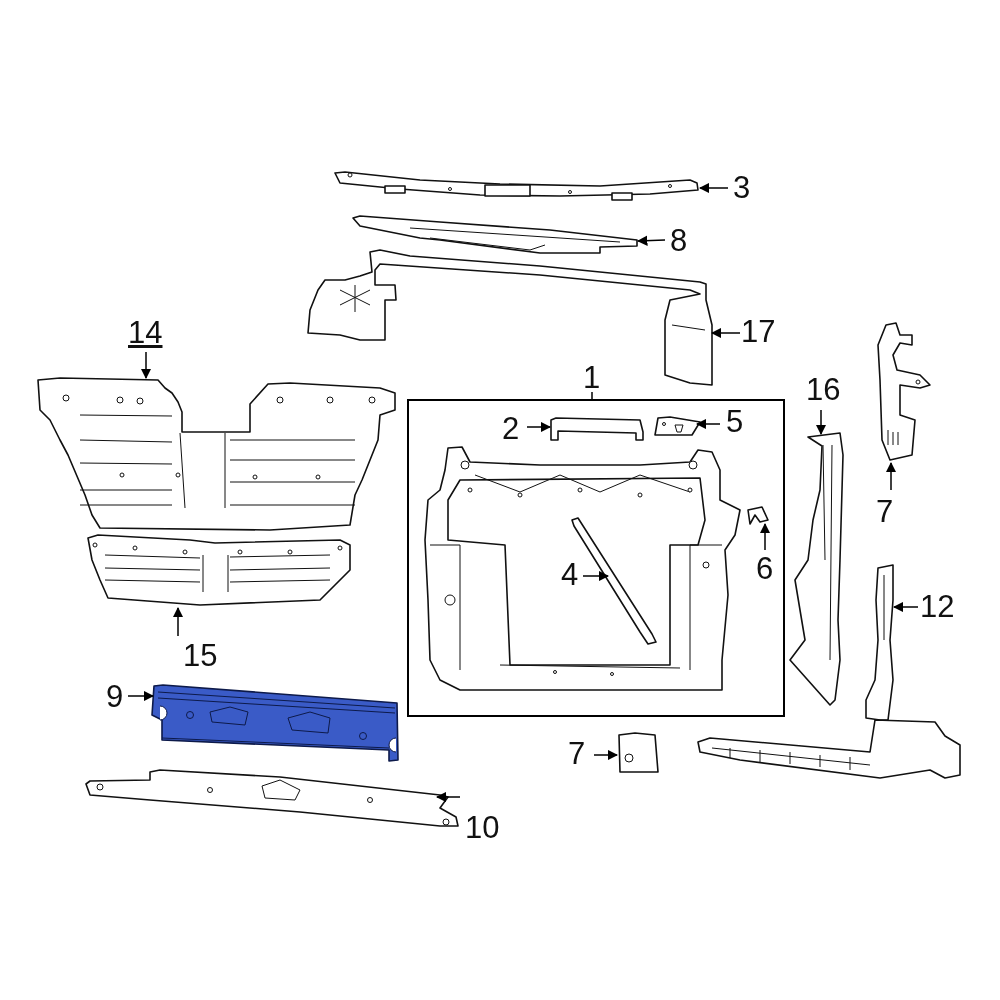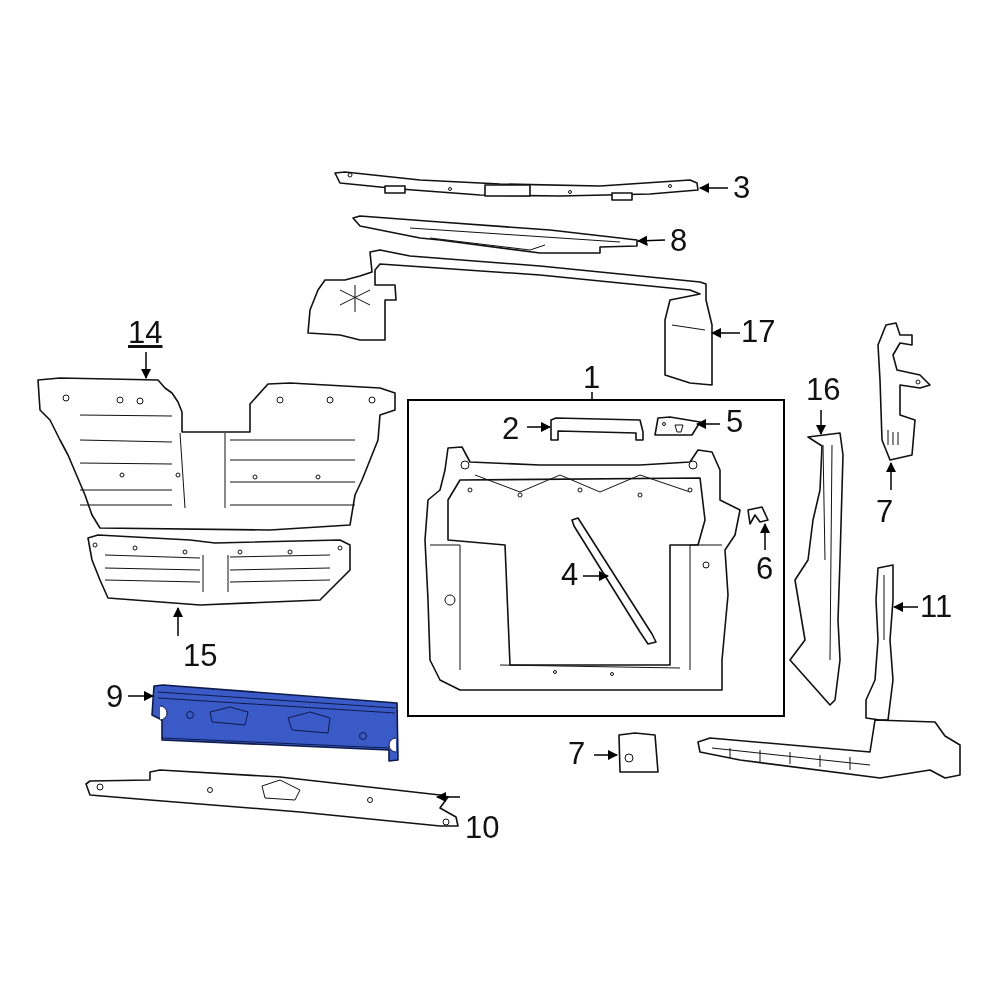--- a/index.html
+++ b/index.html
@@ -188,17 +188,17 @@
 <div class="callout" style="left:502px;top:413px;">2</div>
 <div class="callout" style="left:733px;top:172px;">3</div>
 <div class="callout" style="left:561px;top:559px;">4</div>
 <div class="callout" style="left:726px;top:406px;">5</div>
 <div class="callout" style="left:756px;top:553px;">6</div>
 <div class="callout" style="left:568px;top:738px;">7</div>
 <div class="callout" style="left:670px;top:225px;">8</div>
 <div class="callout" style="left:106px;top:681px;">9</div>
 <div class="callout" style="left:465px;top:812px;">10</div>
 <div class="callout" style="left:806px;top:374px;">16</div>
-<div class="callout" style="left:920px;top:591px;">11</div>
+<div class="callout" style="left:920px;top:591px;">12</div>
 <div class="callout" style="left:876px;top:496px;">7</div>
 <div class="callout" style="left:128px;top:317px;text-decoration:underline;">14</div>
 <div class="callout" style="left:163px;top:640px;margin-left:20px;">15</div>
 <div class="callout" style="left:741px;top:316px;">17</div>
 
 </body></html>

